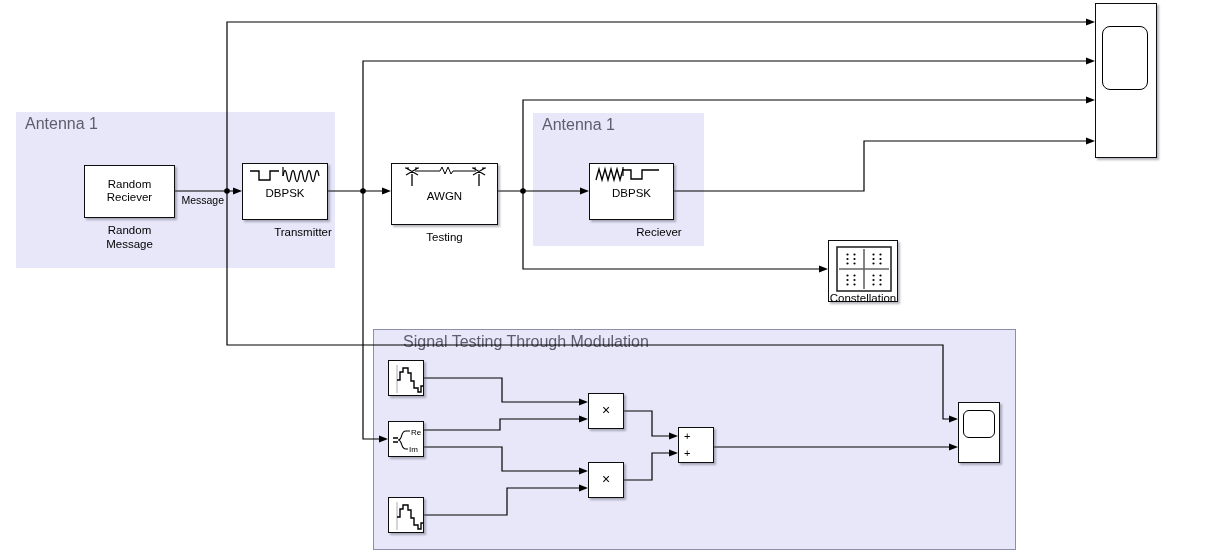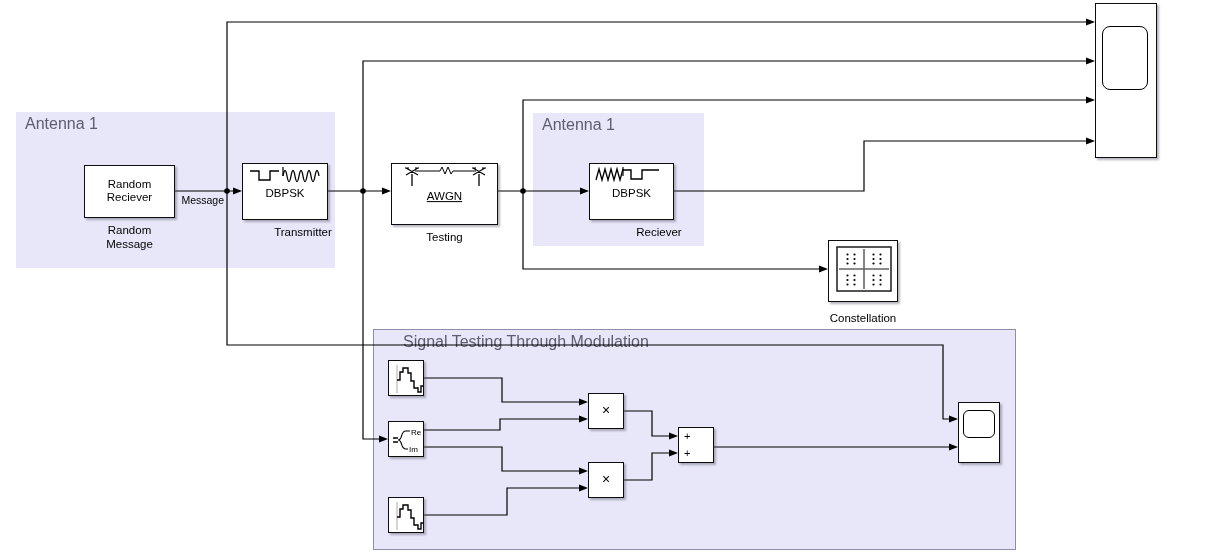--- a/index.html
+++ b/index.html
@@ -95,21 +95,21 @@
       <div>Transmitter</div>
     </div>
     <div class="block" style="left: 391px; top: 163px; width: 107px; height: 62px;">
       <svg class="icon-svg" width="105" height="60">
         <path d="M20,22 v-12" fill="none" stroke="#000" stroke-width="1.3"></path>
         <path d="M14,4 l12,7 M26,4 l-12,7 M13,4 h4 M23,4 h4" fill="none" stroke="#000" stroke-width="1.1"></path>
         <path d="M87,22 v-12" fill="none" stroke="#000" stroke-width="1.3"></path>
         <path d="M81,4 l12,7 M93,4 l-12,7 M80,4 h4 M90,4 h4" fill="none" stroke="#000" stroke-width="1.1"></path>
         <path d="M23,7 h25 l2,-4 l3,7 l3,-7 l3,7 l2,-3 h23" fill="none" stroke="#000" stroke-width="1"></path>
       </svg>
-      <div class="block-text" style="top: 55%; transform: translateY(-50%); text-decoration: underline;">
+      <div class="block-text" style="top: 55%; transform: translateY(-50%);">
         <div>AWGN</div>
       </div>
     </div>
     <div class="block-label" style="left: 369.5px; top: 230px; width: 150px;">
       <div>Testing</div>
     </div>
     <div class="block" style="left: 589px; top: 163px; width: 85px; height: 57px;">
       <svg class="icon-svg" width="83" height="55">
         <path d="M6,16 l3,-11 l3,11 l3,-11 l3,11 l3,-11 l3,11 l3,-11 l3,11 l3,-11" fill="none" stroke="#000" stroke-width="1.3"></path>
         <path d="M33,3 v9" fill="none" stroke="#000" stroke-width="1.2"></path>
@@ -148,21 +148,21 @@
         <circle cx="25.5" cy="39" r="1.1" fill="#000"></circle>
         <circle cx="25.5" cy="43.5" r="1.1" fill="#000"></circle>
         <circle cx="44.5" cy="34.5" r="1.1" fill="#000"></circle>
         <circle cx="44.5" cy="39" r="1.1" fill="#000"></circle>
         <circle cx="44.5" cy="43.5" r="1.1" fill="#000"></circle>
         <circle cx="51.5" cy="34.5" r="1.1" fill="#000"></circle>
         <circle cx="51.5" cy="39" r="1.1" fill="#000"></circle>
         <circle cx="51.5" cy="43.5" r="1.1" fill="#000"></circle>
       </svg>
     </div>
-    <div class="block-label" style="left: 788px; top: 311px; width: 150px;">
+    <div class="block-label" style="left: 788px; top: 291px; width: 150px;">
       <div>Constellation</div>
     </div>
     <div class="block" style="left: 388px; top: 360px; width: 36px; height: 36px;">
       <svg class="icon-svg" width="34" height="34">
         <path d="M8,4 v28" fill="none" stroke="#aaa" stroke-width="1"></path>
         <path d="M8,19 h3 v-8 h3 v-4 h5 v5 h3 v8 h3 v7 h4 v4 h3 v-6 h3" fill="none" stroke="#000" stroke-width="1.4"></path>
       </svg>
     </div>
     <div class="block" style="left: 388px; top: 421px; width: 36px; height: 36px;">
       <svg class="icon-svg" width="34" height="34">

